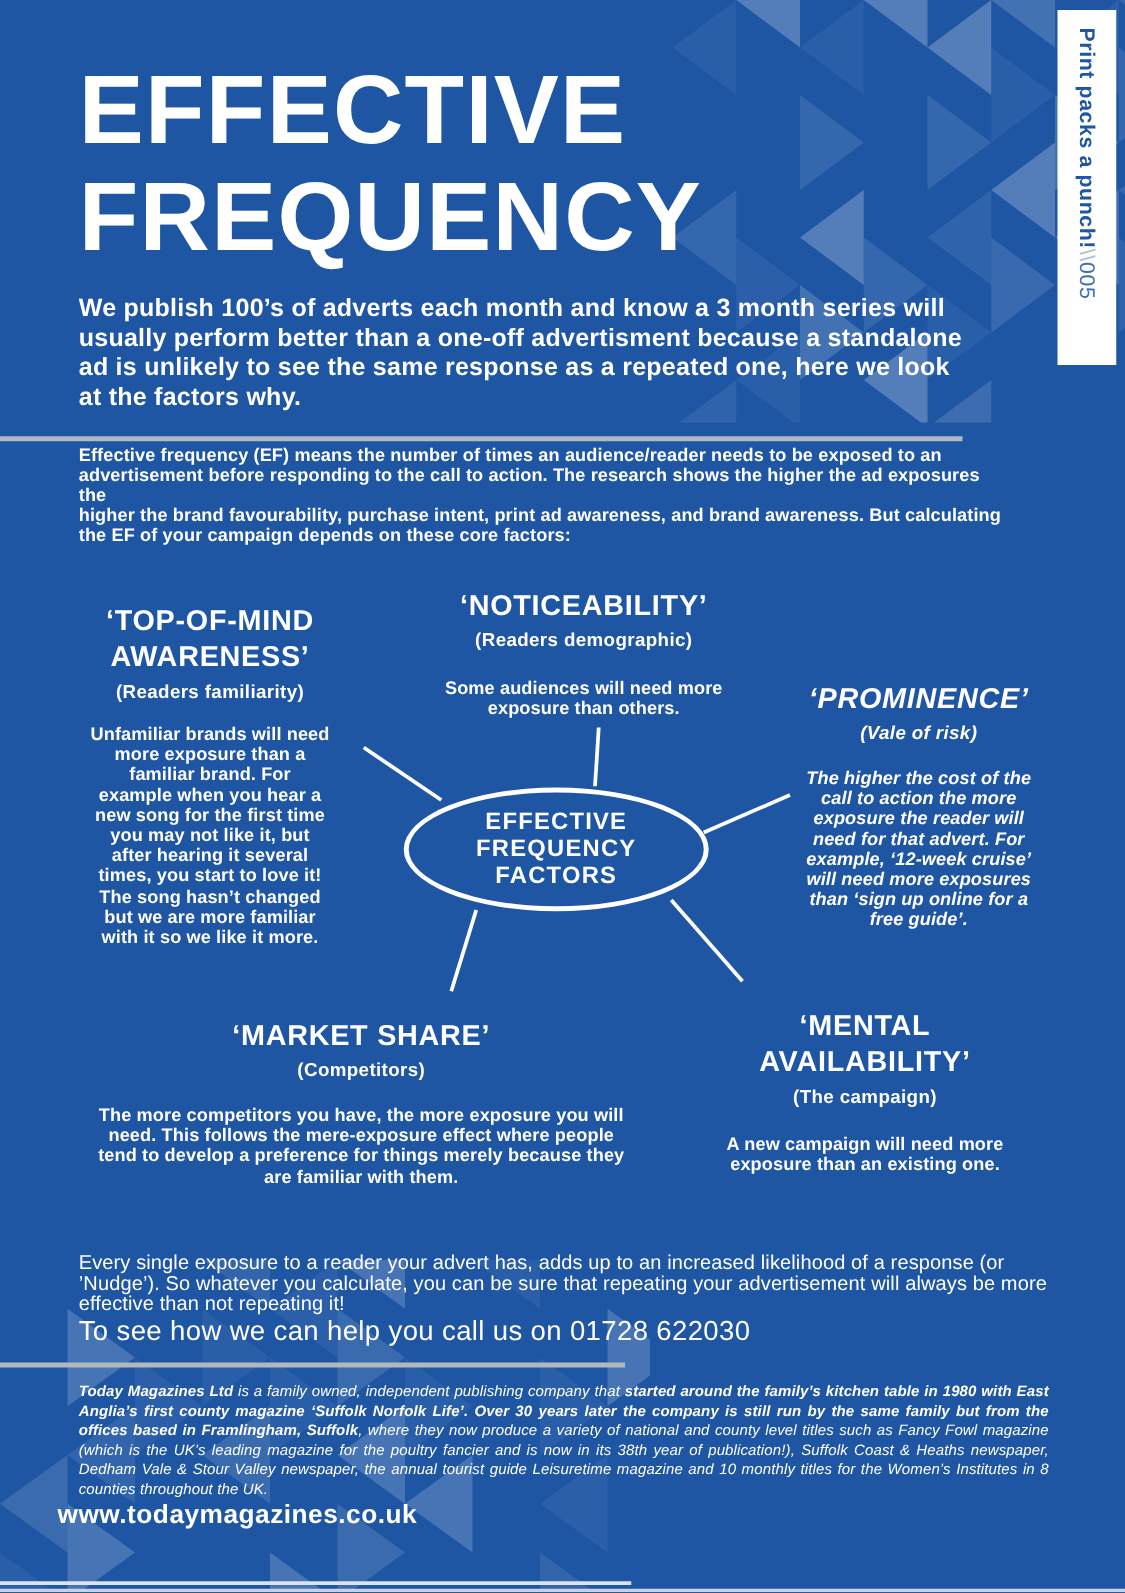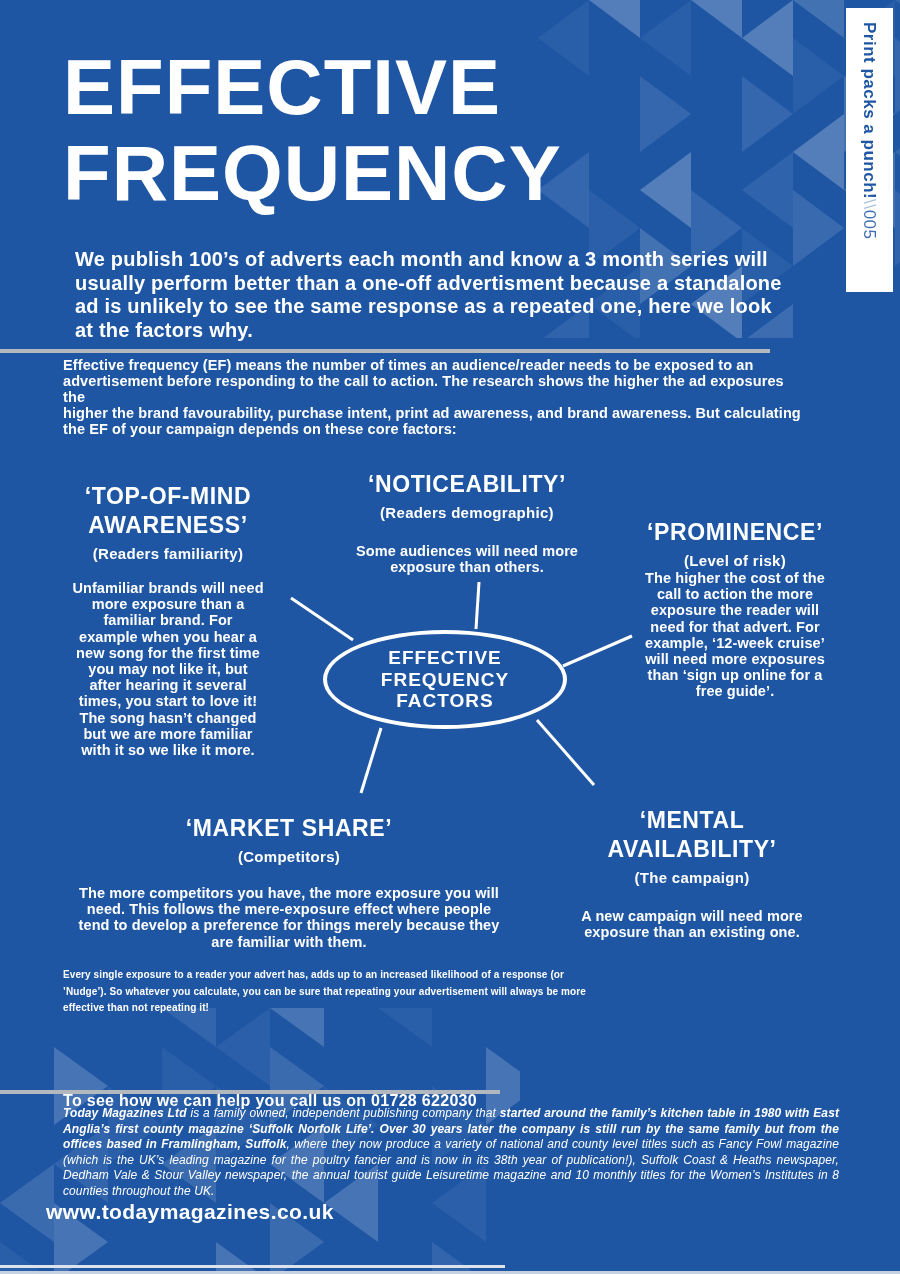--- a/index.html
+++ b/index.html
@@ -34,43 +34,43 @@
 
   
   .factor{text-align:center;}
   .factor-title{font-size:23px;line-height:29px;font-weight:700;letter-spacing:.6px;}
   .factor-sub{font-size:15px;line-height:18px;font-weight:700;margin-top:5px;letter-spacing:.3px;}
   .factor-text{font-size:14.5px;line-height:16.2px;font-weight:700;letter-spacing:.1px;}
   .f-topofmind{left:44px;top:482px;width:248px;}
   .f-topofmind .factor-text{margin-top:17px;}
   .f-noticeability{left:336px;top:470px;width:262px;}
   .f-noticeability .factor-text{margin-top:21px;}
-  .f-prominence{left:612px;top:518px;width:246px;}
-  .f-prominence .factor-text{}
+  .f-prominence{left:612px;top:544px;width:246px;font-style:italic;}
+  .f-prominence .factor-text{margin-top:19px;}
   .f-marketshare{left:66px;top:814px;width:446px;}
   .f-marketshare .factor-text{margin-top:19px;}
   .f-mental{left:558px;top:806px;width:268px;}
   .f-mental .factor-text{margin-top:21px;}
 
   
   .ellipse{
     left:323px;top:630px;width:244px;height:99px;
     border:4px solid #ffffff;border-radius:50%;
     display:flex;align-items:center;justify-content:center;text-align:center;
     box-sizing:border-box;
     font-size:19px;line-height:21.5px;font-weight:700;letter-spacing:1px;
   }
 
   .closing{
-    left:63px;top:967px;width:800px;
-    font-size:10px;line-height:16.5px;font-weight:700;letter-spacing:.1px;
+    left:63px;top:1003px;width:800px;
+    font-size:16px;line-height:16.5px;font-weight:400;letter-spacing:.1px;
   }
   .cta{
-    left:63px;top:1086px;width:800px;
-    font-size:16px;line-height:30px;font-weight:700;letter-spacing:.3px;
+    left:63px;top:1050px;width:800px;
+    font-size:22px;line-height:30px;font-weight:400;letter-spacing:.3px;
   }
 
   .about{
     left:63px;top:1106px;width:776px;
     font-size:12px;line-height:15.6px;font-style:italic;
     text-align:justify;letter-spacing:.1px;
   }
   .about b{font-weight:700;}
   .website{
     left:46px;top:1200px;
@@ -167,21 +167,21 @@
       <polygon points="432,78 432,156 486,117" fill="#ffffff" opacity="0.05"></polygon>
       <polygon points="486,156 486,234 432,195" fill="#ffffff" opacity="0.06"></polygon>
       <polygon points="432,234 432,312 486,273" fill="#ffffff" opacity="0.09"></polygon>
       <polygon points="486,39 486,117 540,78" fill="#ffffff" opacity="0.18"></polygon>
       <polygon points="540,273 540,351 486,312" fill="#ffffff" opacity="0.05"></polygon>
     </svg>
 
   <h1 class="abs headline pre" style="margin:0;">EFFECTIVE
 FREQUENCY</h1>
 
-  <p class="abs intro pre" style="margin:12px;">We publish 100’s of adverts each month and know a 3 month series will
+  <p class="abs intro pre" style="margin:0;">We publish 100’s of adverts each month and know a 3 month series will
 usually perform better than a one-off advertisment because a standalone
 ad is unlikely to see the same response as a repeated one, here we look
 at the factors why.</p>
 
   <div class="abs divider divider-1"></div>
 
   <p class="abs lead-body pre" style="margin:0;">Effective frequency (EF) means the number of times an audience/reader needs to be exposed to an
 advertisement before responding to the call to action. The research shows the higher the ad exposures the
 higher the brand favourability, purchase intent, print ad awareness, and brand awareness. But calculating
 the EF of your campaign depends on these core factors:</p>
@@ -212,21 +212,21 @@
 you may not like it, but
 after hearing it several
 times, you start to love it!
 The song hasn’t changed
 but we are more familiar
 with it so we like it more.</div>
   </div>
 
   <div class="abs factor f-prominence">
     <div class="factor-title">‘PROMINENCE’</div>
-    <div class="factor-sub">(Level of risk)</div>
+    <div class="factor-sub">(Vale of risk)</div>
     <div class="factor-text pre">The higher the cost of the
 call to action the more
 exposure the reader will
 need for that advert. For
 example, ‘12-week cruise’
 will need more exposures
 than ‘sign up online for a
 free guide’.</div>
   </div>
 

